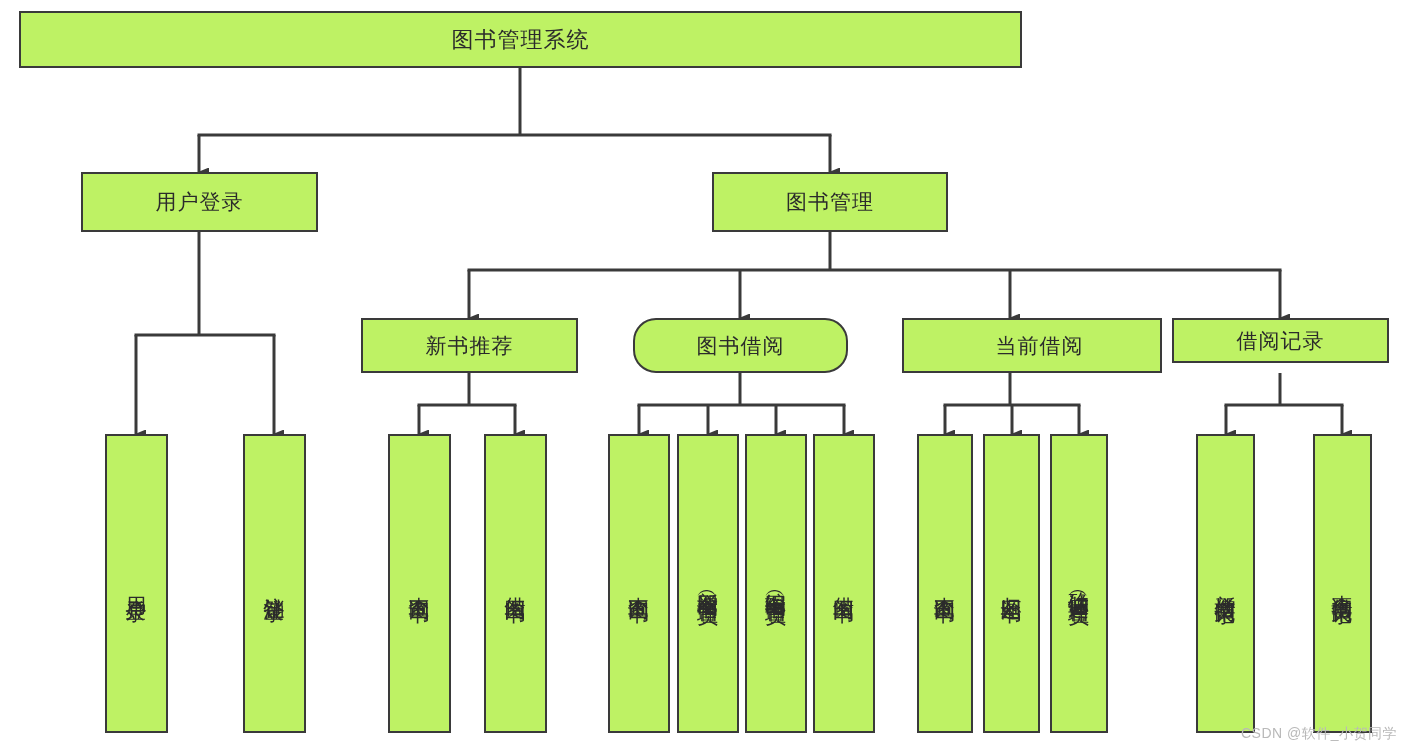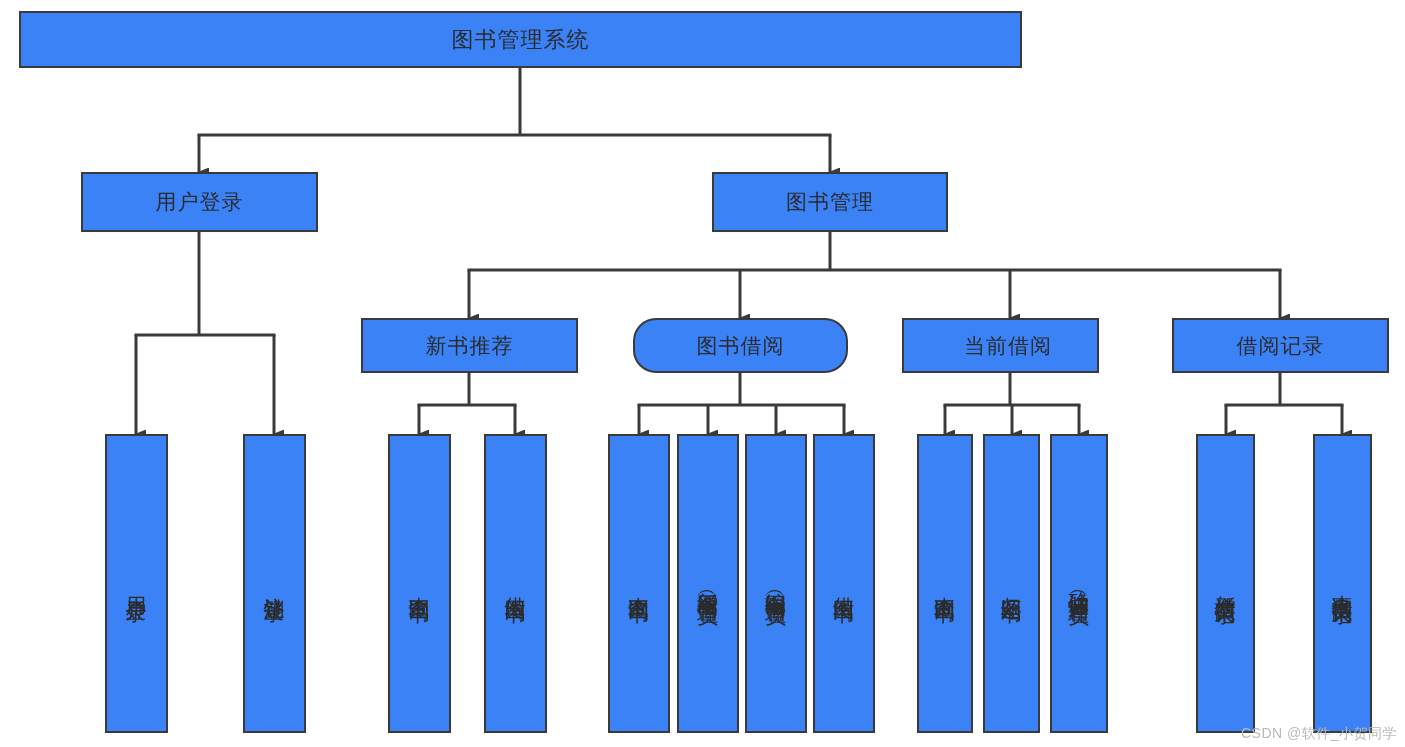--- a/index.html
+++ b/index.html
@@ -21,21 +21,21 @@
     position: absolute;
     left: 0;
     top: 0;
     width: 1405px;
     height: 747px;
   }
   .node {
     position: absolute;
     box-sizing: border-box;
     border: 2.5px solid #3a3a3a;
-    background: #3b82f6;
+    background: #bef264;
     display: flex;
     align-items: center;
     justify-content: center;
     color: #2b2b2b;
   }
   .node.horiz {
     font-size: 21px;
     letter-spacing: 1px;
     white-space: nowrap;
   }
@@ -133,25 +133,25 @@
   </div>
 
   <div class="node horiz" style="left:712px; top:172px; width:236px; height:60px;">
     <span>图书管理</span>
   </div>
 
   <div class="node horiz" style="left:633px; top:318px; width:215px; height:55px;border-radius:23px;">
     <span>图书借阅</span>
   </div>
 
-  <div class="node horiz" style="left:902px; top:318px; width:197px; height:55px;padding-left:15px;">
+  <div class="node horiz" style="left:902px; top:318px; width:260px; height:55px;padding-left:15px;">
     <span>当前借阅</span>
   </div>
 
-  <div class="node horiz" style="left:1172px; top:318px; width:217px; height:55px;">
+  <div class="node horiz" style="left:1172px; top:318px; width:217px; height:45px;">
     <span>借阅记录</span>
   </div>
 
   <div class="node vert" style="left:105px; top:434px; width:63px; height:299px;">
     <span class="vtext">用户登录</span>
   </div>
 
   <div class="node vert" style="left:243px; top:434px; width:63px; height:299px;">
     <span class="vtext">注销登录</span>
   </div>

